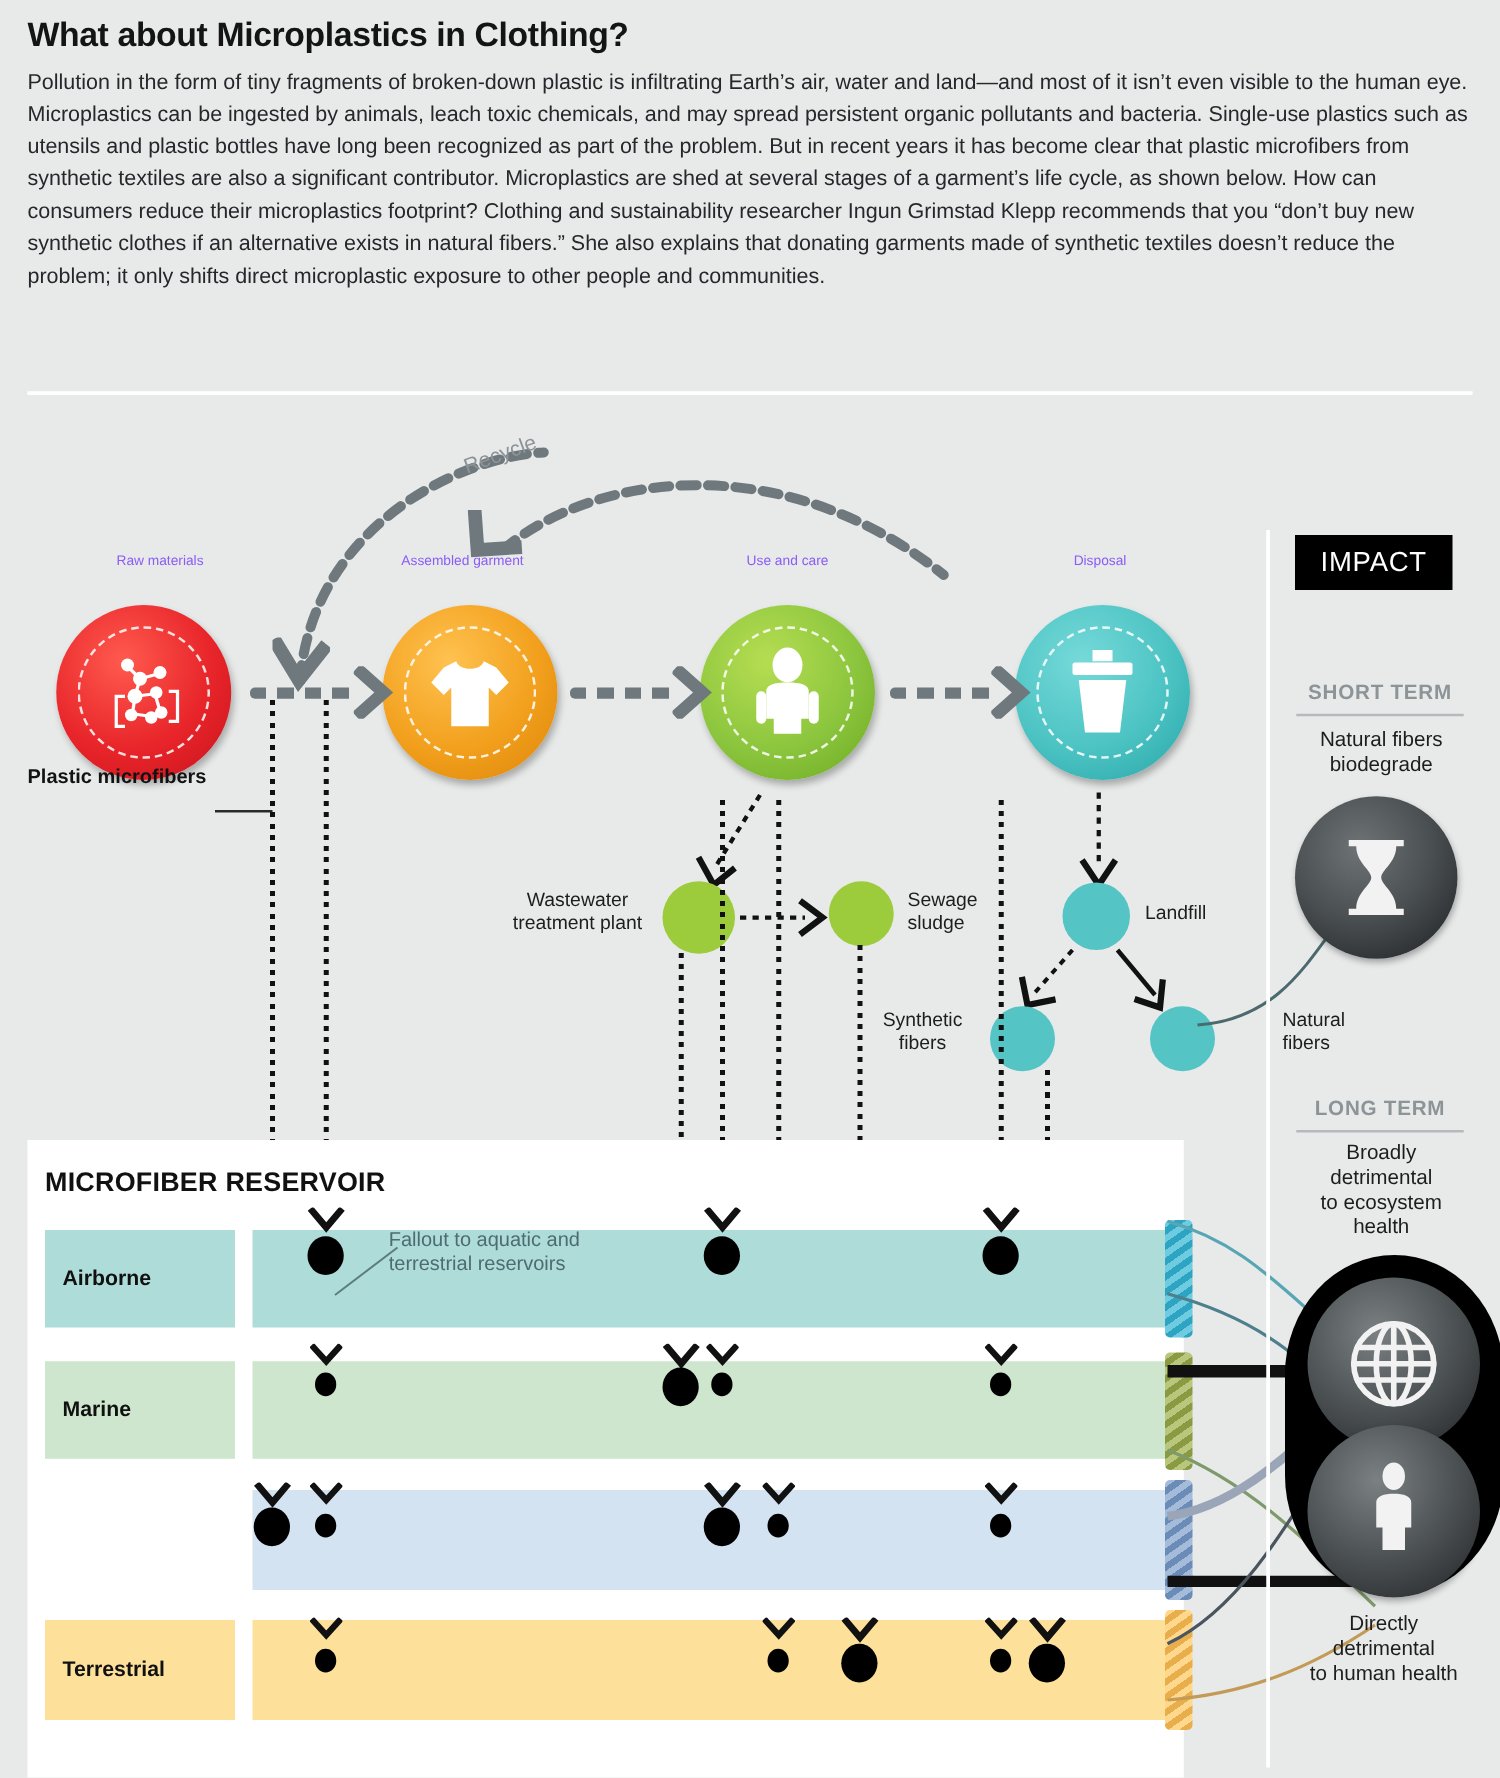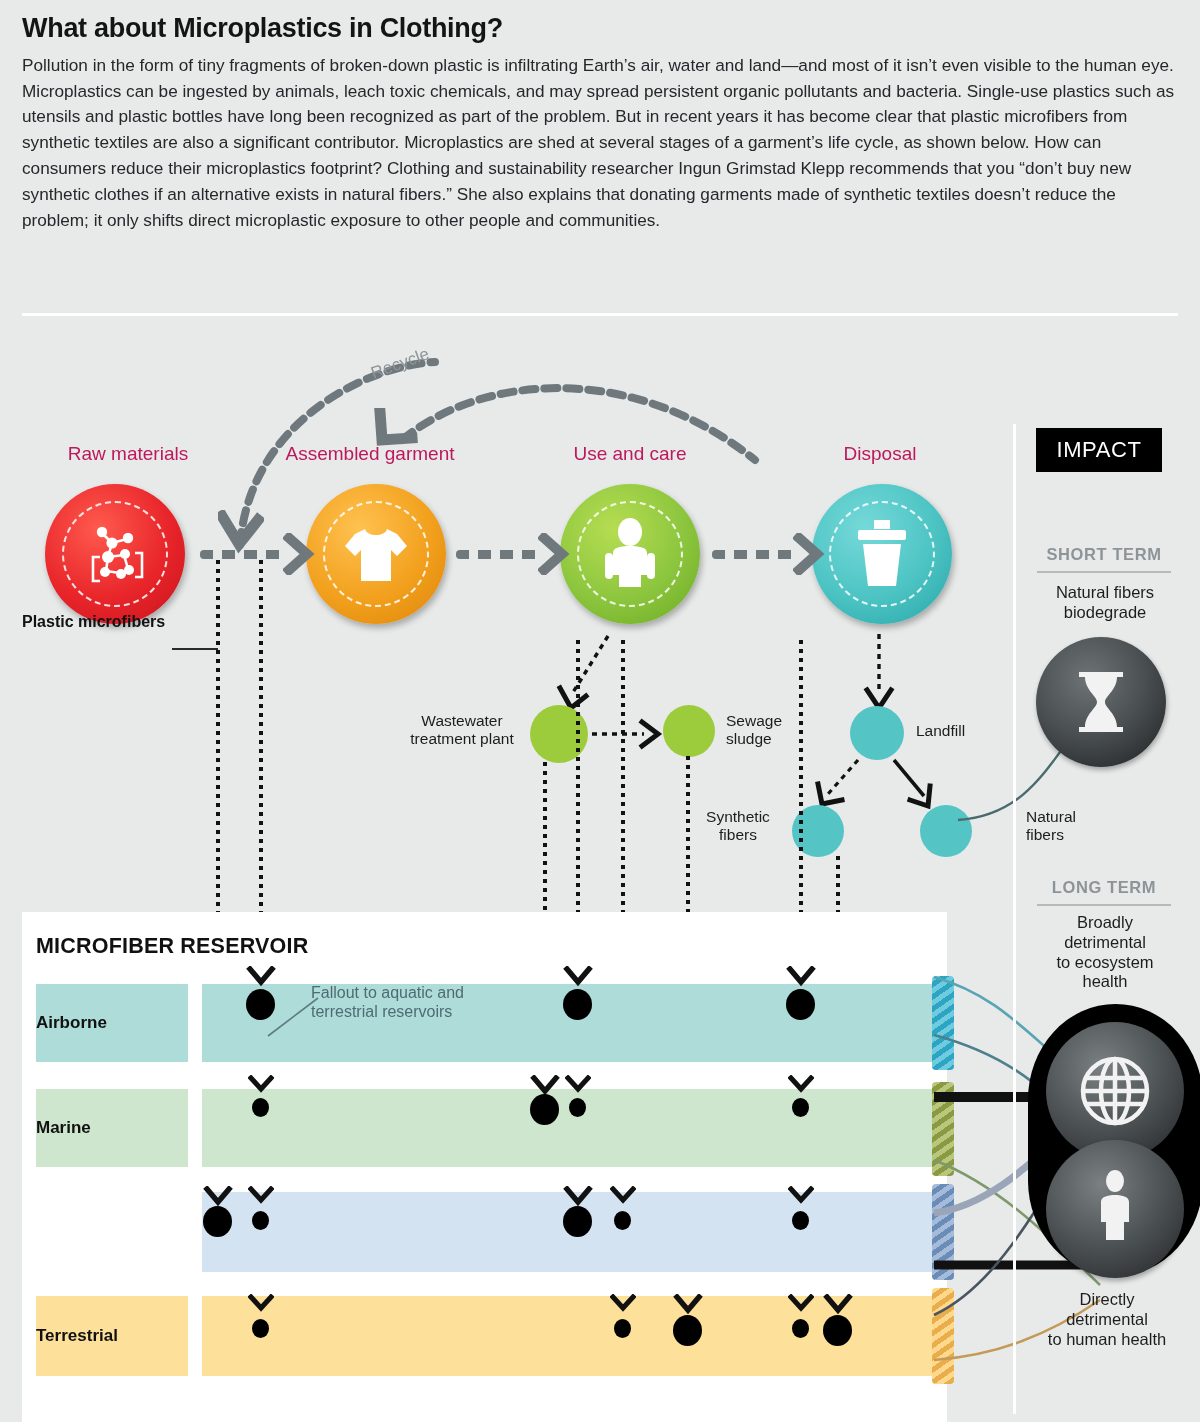--- a/index.html
+++ b/index.html
@@ -22,21 +22,21 @@
   #deck{
     font-size:17.2px;line-height:1.505;color:#24282a;margin:0;
     width:1156px;
   }
   #header-rule{
     position:absolute;left:22px;top:313px;width:1156px;height:3px;background:#ffffff;
   }
 
   
   .abs{position:absolute;}
-  .lbl{font-size:19px;color:#be185d;line-height:1.17;}
+  .lbl{font-size:11px;color:#8b5cf6;line-height:1.17;}
   .ctr{text-align:center;}
 
   
   .badge{
     position:absolute;border-radius:50%;
     display:flex;align-items:center;justify-content:center;
     box-shadow:2px 4px 6px rgba(0,0,0,.28);
   }
   .badge .ring{
     position:absolute;inset:0;border-radius:50%;
@@ -71,21 +71,21 @@
   #reservoir{
     position:absolute;left:22px;top:912px;width:925px;height:521px;background:#ffffff;
   }
   #reservoir-title{
     position:absolute;left:14px;top:22px;font-size:21.5px;font-weight:bold;
     letter-spacing:.2px;color:#111;
   }
   .band-name{
     position:absolute;left:14px;width:152px;
     display:flex;align-items:center;
-    font-size:17px;font-weight:bold;color:#111;
+    font-size:17px;font-weight:bold;color:#111;padding-left:14px;
     box-sizing:border-box;
   }
   .band-body{position:absolute;left:180px;width:738px;}
   .yarn{position:absolute;width:22px;border-radius:4px;}
 
   
   .vline{
     position:absolute;width:4px;
     background:repeating-linear-gradient(to bottom,#111 0 4px,transparent 4px 9px);
   }

